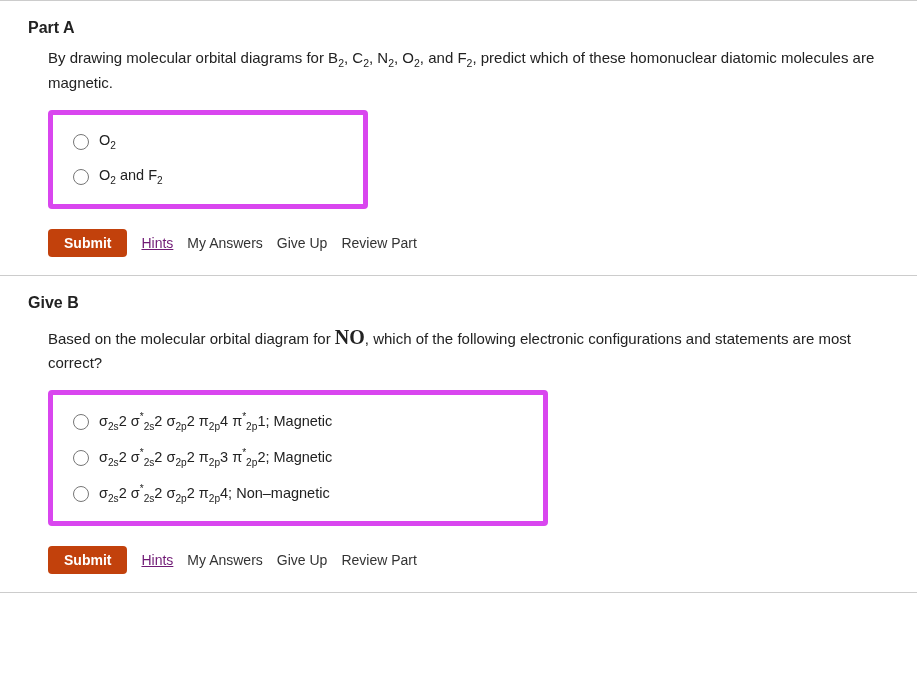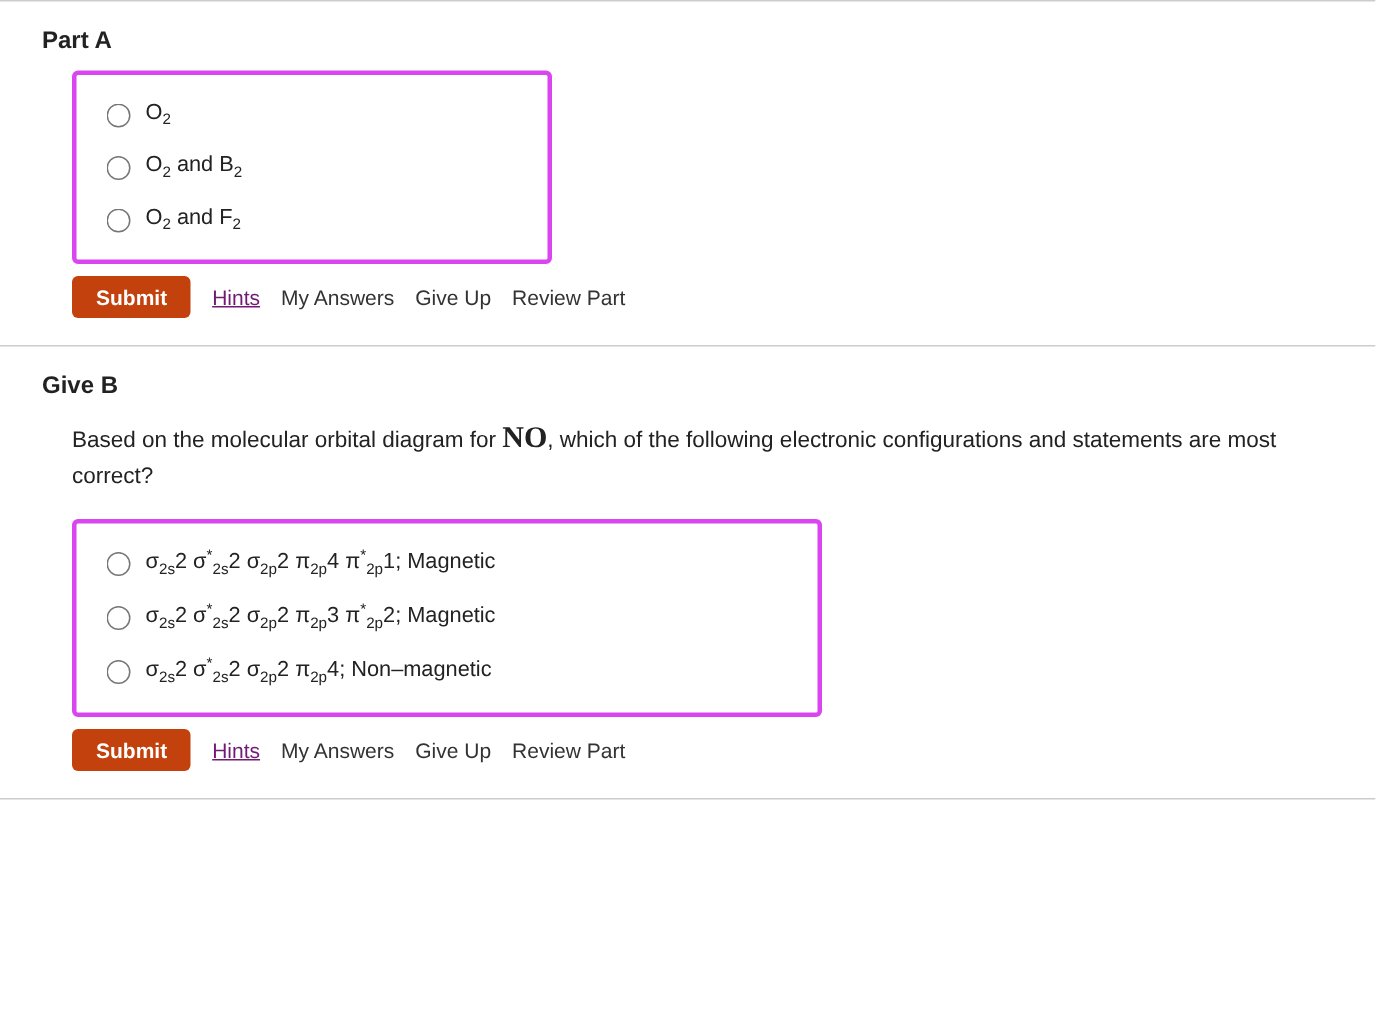--- a/index.html
+++ b/index.html
@@ -24,25 +24,25 @@
       font-size: 16px;
       margin-bottom: 10px;
     }
     .part-description {
       margin-left: 20px;
       margin-bottom: 16px;
       line-height: 1.5;
       font-size: 15px;
     }
     .choices-box {
-      border: 3px solid #d946ef;
+      border: 5px solid #d946ef;
       border-radius: 4px;
       padding: 14px 20px;
       margin-left: 20px;
-      margin-bottom: 8px;
+      margin-bottom: 20px;
       display: inline-block;
       min-width: 320px;
       background: #fff;
     }
     .choice-item {
       display: flex;
       align-items: center;
       margin-bottom: 10px;
       font-size: 15px;
     }
@@ -93,28 +93,27 @@
       font-size: 14.5px;
       line-height: 1.6;
     }
   </style>
 </head>
 <body>
 
 <hr class="divider">
 <div class="part-section">
   <div class="part-title">Part A</div>
+  <div class="part-description">
+    By drawing molecular orbital diagrams for B<sub>2</sub>, C<sub>2</sub>, N<sub>2</sub>, O<sub>2</sub>, and F<sub>2</sub>, predict which of these homonuclear diatomic molecules are magnetic.
+  </div>
   <div class="choices-box">
     <div class="choice-item">
       <input type="radio" name="partA" id="a1" style="">
       <label for="a1" class="choice-formula">O<sub>2</sub></label>
-    </div>
-    <div class="choice-item">
-      <input type="radio" name="partA" id="a2" style="">
-      <label for="a2" class="choice-formula">O<sub>2</sub> and B<sub>2</sub></label>
     </div>
     <div class="choice-item">
       <input type="radio" name="partA" id="a3" style="">
       <label for="a3" class="choice-formula">O<sub>2</sub> and F<sub>2</sub></label>
     </div>
   </div>
   <div class="action-bar">
     <button class="submit-btn">Submit</button>
     <span class="hints-link">Hints</span>
     <span class="action-text">My Answers</span>

